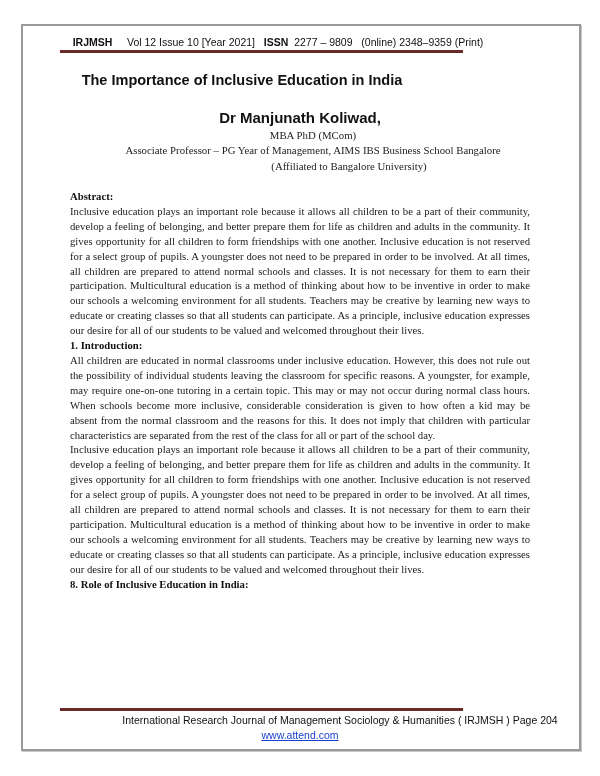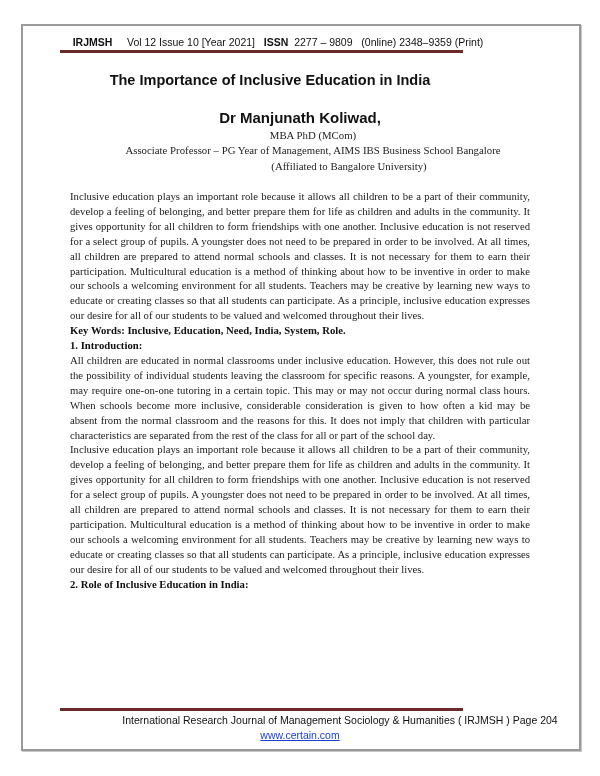--- a/index.html
+++ b/index.html
@@ -12,21 +12,21 @@
     position: absolute; left: 0; width: 556px; top: 36px; text-align: center;
     font-family: "Liberation Sans", sans-serif; font-size: 10.5px; color: #111;
     white-space: pre;
   }
   .header-line b { font-weight: bold; }
   .rule { position: absolute; left: 60px; width: 403px; height: 3px; background: #6b2a2a; }
   .rule.top { top: 50px; }
   .rule.bottom { top: 708px; }
   .title {
     position: absolute; left: 0; width: 484px; top: 72px; text-align: center;
-    font-family: "Liberation Sans", sans-serif; font-weight: bold; font-size: 14.5px; color: #111; padding-left: 28px;
+    font-family: "Liberation Sans", sans-serif; font-weight: bold; font-size: 14.5px; color: #111;
   }
   .author {
     position: absolute; left: 0; width: 600px; top: 109px; text-align: center;
     font-family: "Liberation Sans", sans-serif; font-weight: bold; font-size: 15px; color: #111;
   }
   .aff {
     position: absolute; left: 13px; width: 600px; text-align: center;
     font-family: "Liberation Serif", serif; font-size: 10.8px; color: #222;
   }
   .aff.l1 { top: 129px; }
@@ -57,25 +57,25 @@
 <div class="header-line"><b>IRJMSH</b>     <span>Vol 12 Issue 10 [Year 2021]</span>   <b>ISSN</b>  <span>2277 – 9809   (0nline) 2348–9359 (Print)</span></div>
 <div class="rule top"></div>
 
 <div class="title">The Importance of Inclusive Education in India</div>
 <div class="author">Dr Manjunath Koliwad,</div>
 <div class="aff l1">MBA PhD (MCom)</div>
 <div class="aff l2">Associate Professor – PG Year of Management, AIMS IBS Business School Bangalore</div>
 <div class="aff l3">(Affiliated to Bangalore University)</div>
 
 <div class="body">
+  <p class="h">Abstract:</p>
   <p>Inclusive education plays an important role because it allows all children to be a part of their community, develop a feeling of belonging, and better prepare them for life as children and adults in the community. It gives opportunity for all children to form friendships with one another. Inclusive education is not reserved for a select group of pupils. A youngster does not need to be prepared in order to be involved. At all times, all children are prepared to attend normal schools and classes. It is not necessary for them to earn their participation. Multicultural education is a method of thinking about how to be inventive in order to make our schools a welcoming environment for all students. Teachers may be creative by learning new ways to educate or creating classes so that all students can participate. As a principle, inclusive education expresses our desire for all of our students to be valued and welcomed throughout their lives.</p>
-  <p class="h">Key Words: Inclusive, Education, Need, India, System, Role.</p>
 
   <p class="h">1. Introduction:</p>
   <p>All children are educated in normal classrooms under inclusive education. However, this does not rule out the possibility of individual students leaving the classroom for specific reasons. A youngster, for example, may require one-on-one tutoring in a certain topic. This may or may not occur during normal class hours. When schools become more inclusive, considerable consideration is given to how often a kid may be absent from the normal classroom and the reasons for this. It does not imply that children with particular characteristics are separated from the rest of the class for all or part of the school day.</p>
   <p>Inclusive education plays an important role because it allows all children to be a part of their community, develop a feeling of belonging, and better prepare them for life as children and adults in the community. It gives opportunity for all children to form friendships with one another. Inclusive education is not reserved for a select group of pupils. A youngster does not need to be prepared in order to be involved. At all times, all children are prepared to attend normal schools and classes. It is not necessary for them to earn their participation. Multicultural education is a method of thinking about how to be inventive in order to make our schools a welcoming environment for all students. Teachers may be creative by learning new ways to educate or creating classes so that all students can participate. As a principle, inclusive education expresses our desire for all of our students to be valued and welcomed throughout their lives.</p>
 
-  <p class="h">2. Role of Inclusive Education in India:</p>
+  <p class="h">8. Role of Inclusive Education in India:</p>
 </div>
 
 <div class="rule bottom"></div>
 <div class="footer">International Research Journal of Management Sociology &amp; Humanities ( IRJMSH )  Page 204</div>
-<div class="footer-link"><a>www.certain.com</a></div>
+<div class="footer-link"><a>www.attend.com</a></div>
 
 </body></html>

